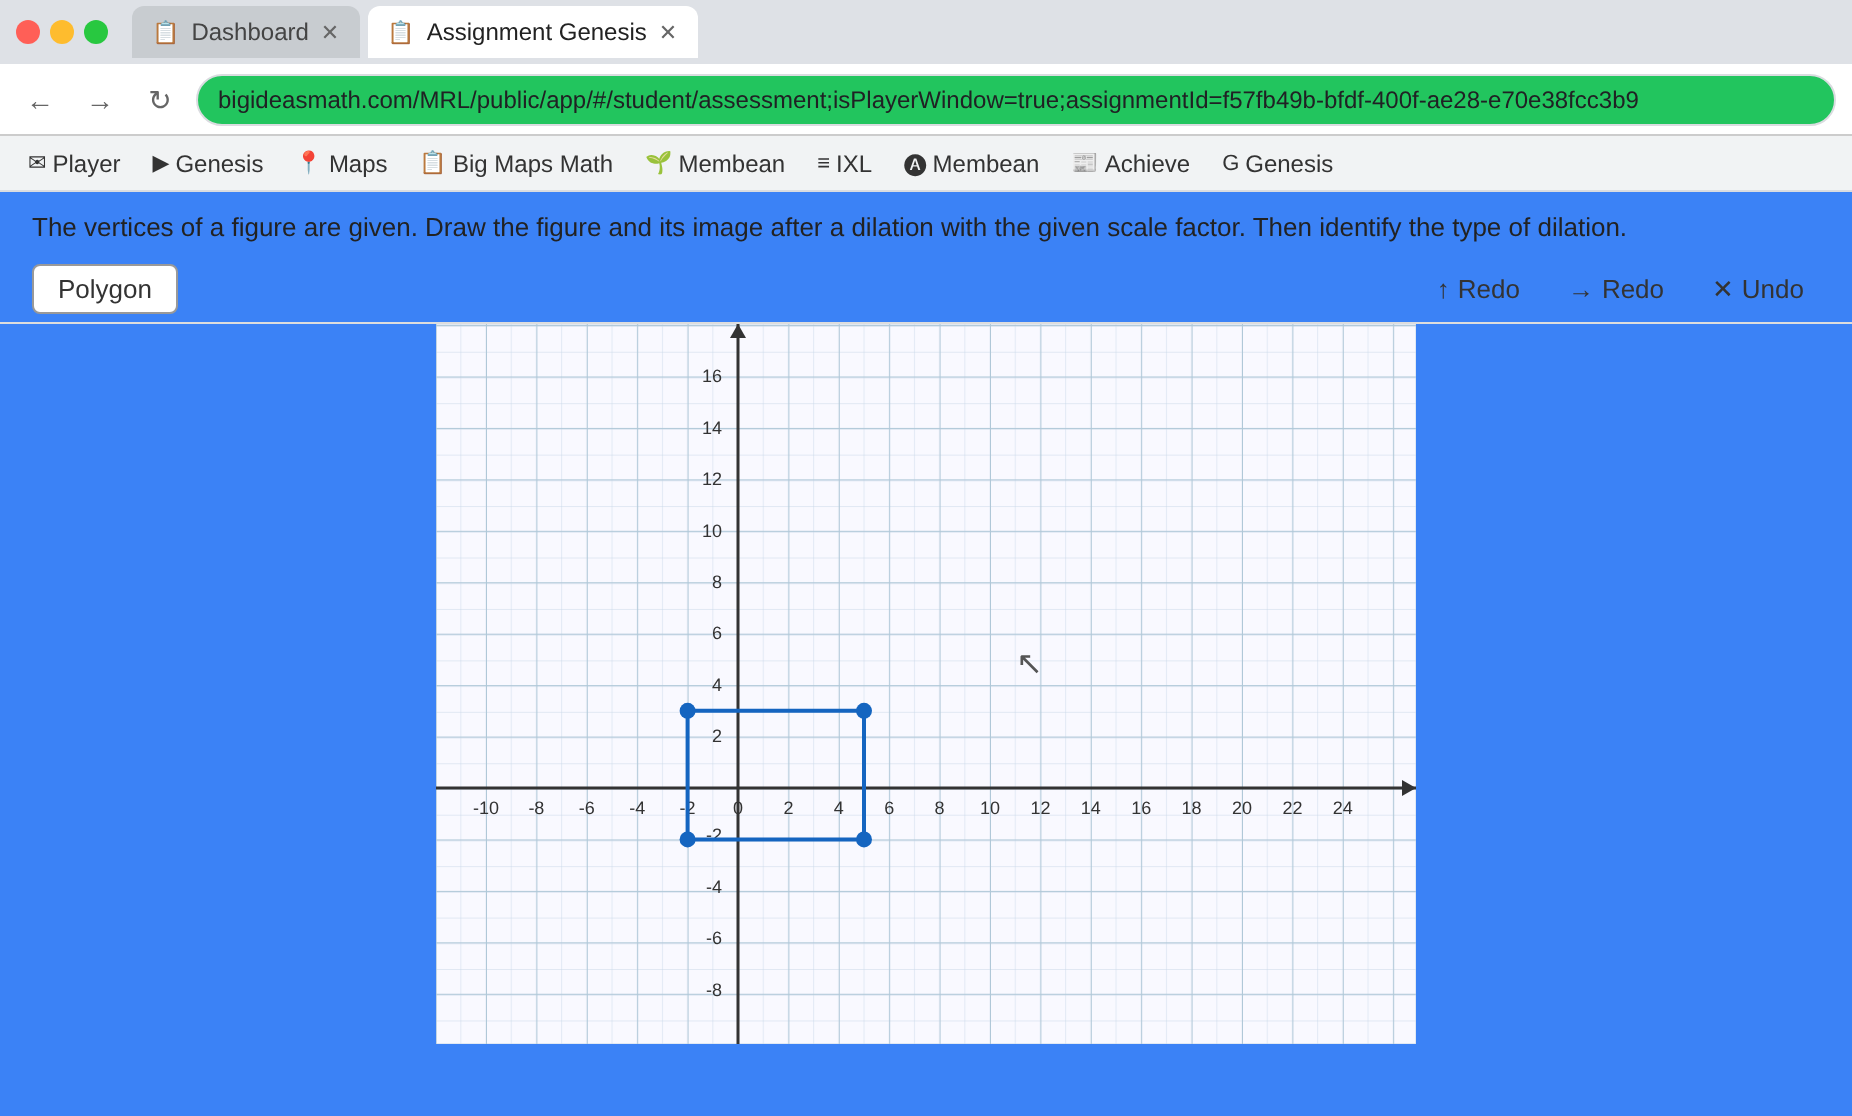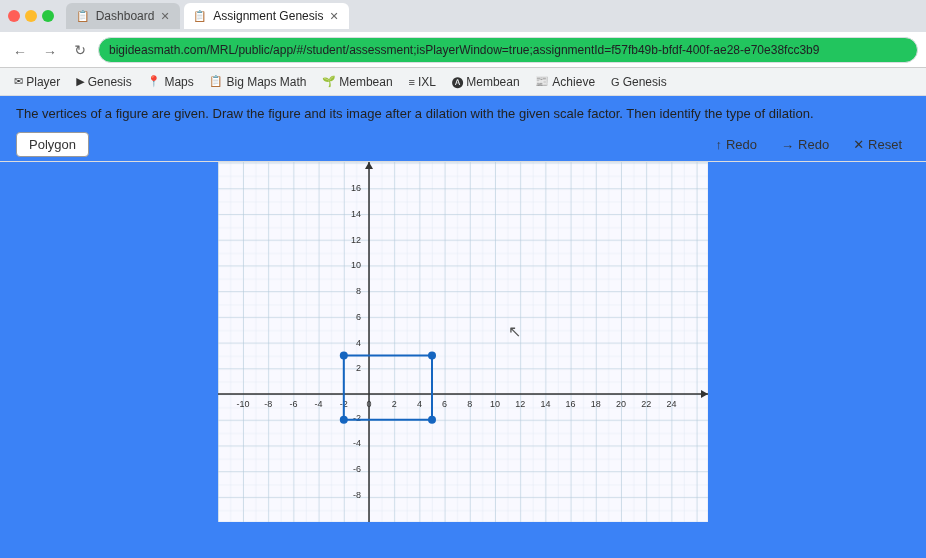--- a/index.html
+++ b/index.html
@@ -290,21 +290,21 @@
     <button class="tool-btn">
       <span>↑</span>
       <span>Redo</span>
     </button>
     <button class="tool-btn">
       <span>→</span>
       <span>Redo</span>
     </button>
     <button class="tool-btn">
       <span>✕</span>
-      <span>Reset</span>
+      <span>Undo</span>
     </button>
   </div>
 
   <div class="graph-area">
     <svg class="graph-svg" viewBox="0 0 490 360" xmlns="http://www.w3.org/2000/svg">
 
       <rect width="490" height="360" fill="#f9f9ff" stroke="#c8d8e8" stroke-width="0.5"></rect>
 
       <defs>
         <pattern id="smallGrid" width="12.6" height="12.86" patternUnits="userSpaceOnUse" x="151" y="232">

